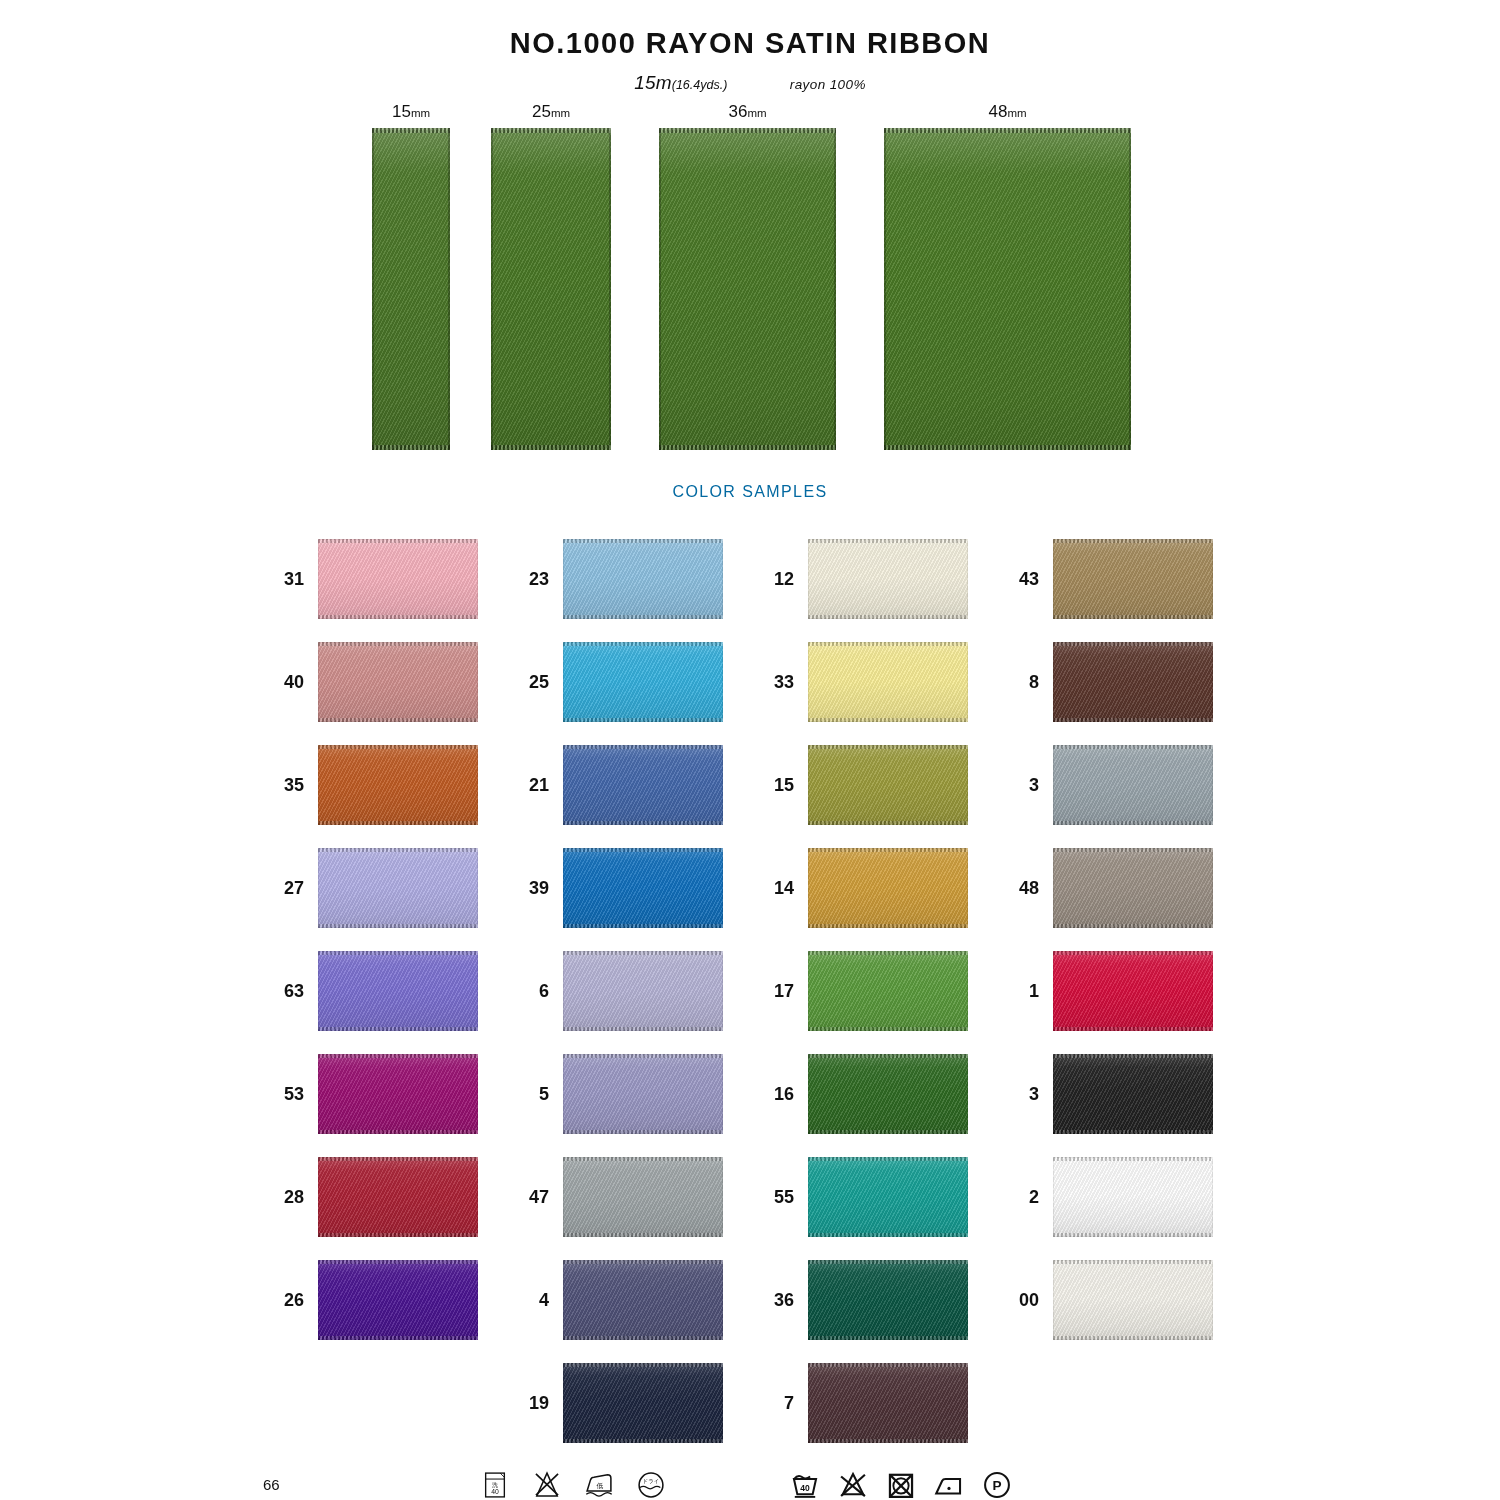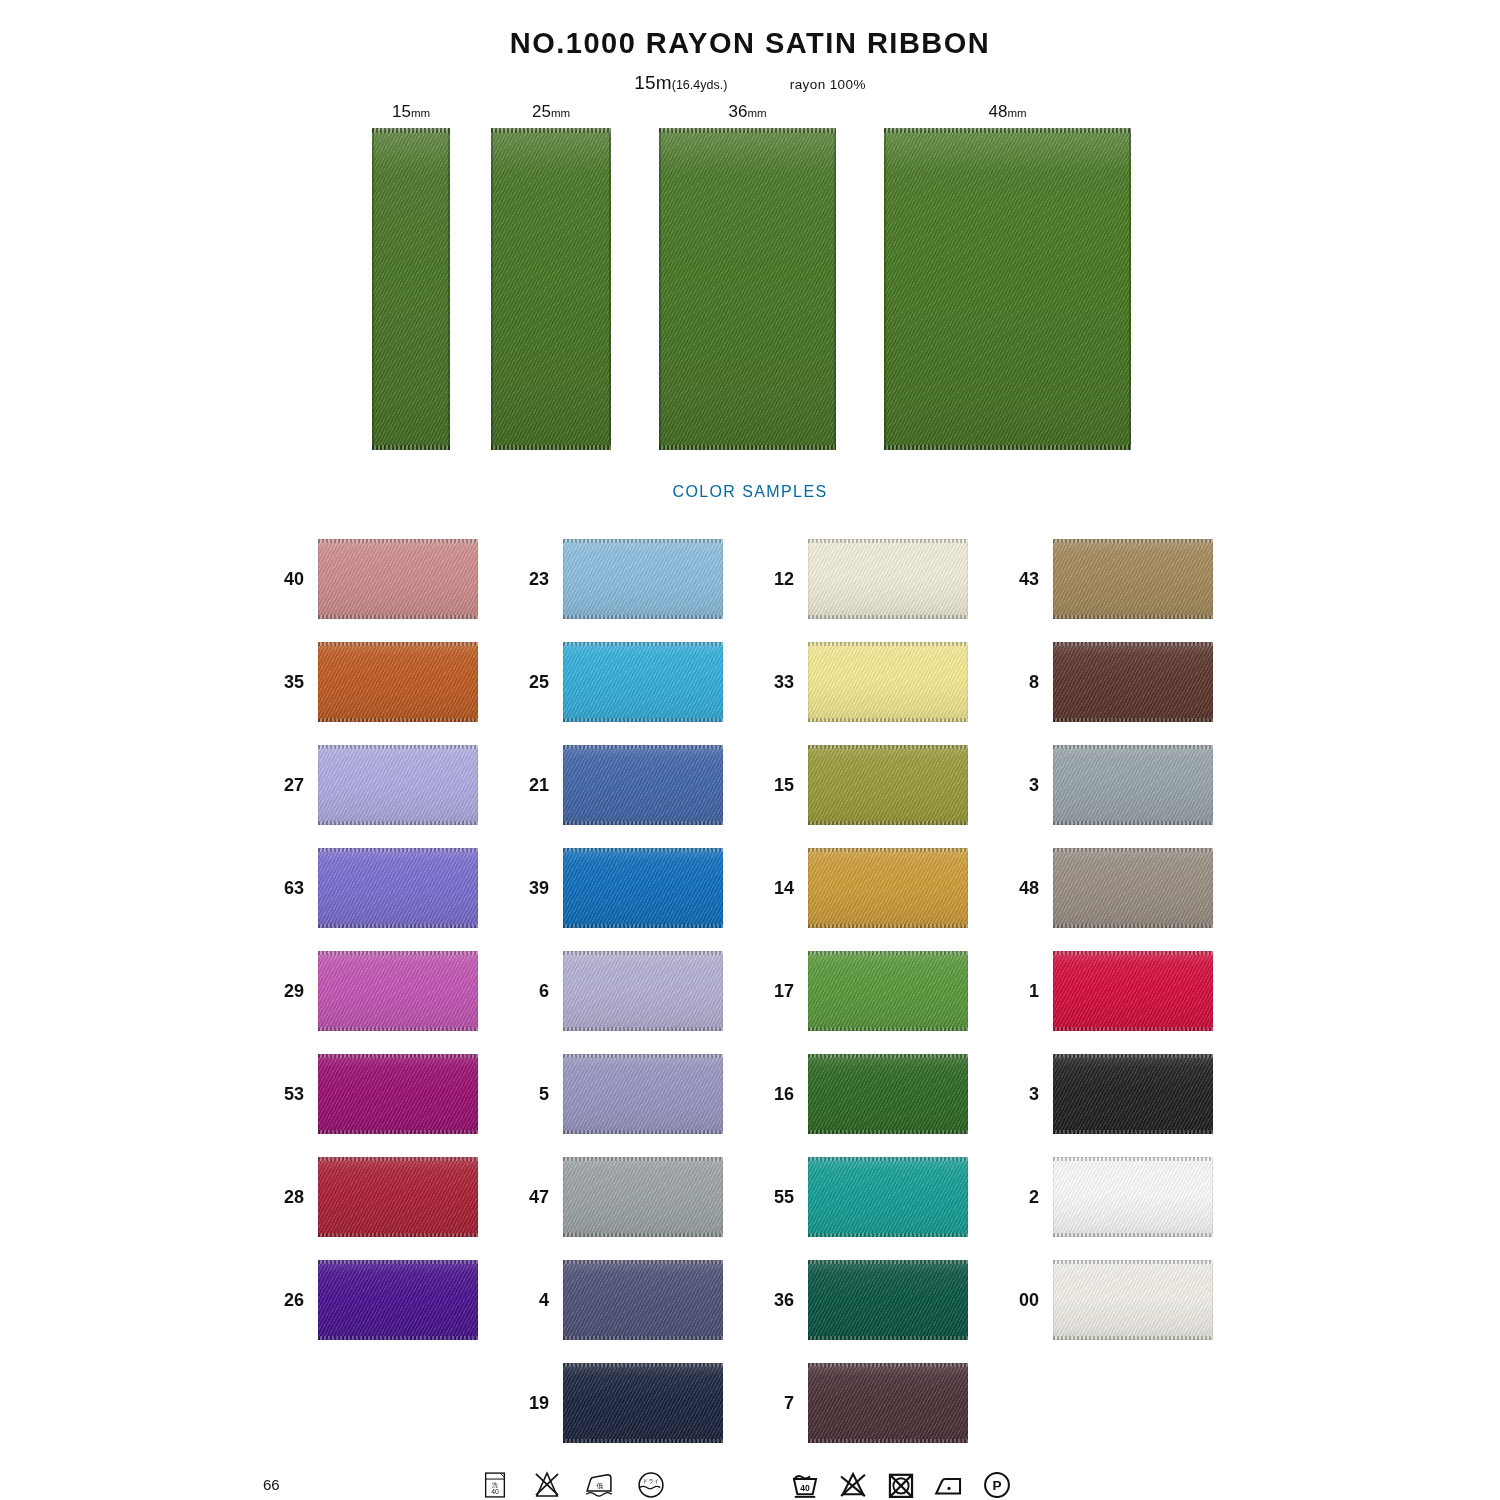--- a/index.html
+++ b/index.html
@@ -33,20 +33,21 @@
     color: #111;
   }
 
   .spec-row {
     position: absolute;
     top: 72px;
     left: 0;
     width: 1500px;
     text-align: center;
     white-space: nowrap;
+    font-style: italic;
   }
   .spec-length {
     font-size: 19px;
     color: #111;
     letter-spacing: 0.2px;
   }
   .spec-length .sub {
     font-size: 12.5px;
     letter-spacing: 0;
   }
@@ -250,38 +251,38 @@
       <div class="width-label"><span>48</span><span class="unit">mm</span></div>
       <div class="ribbon-v" id="rv3" style="--c: #4c7c27;"></div>
     </div>
   </div>
 
   <div class="samples-heading">COLOR  SAMPLES</div>
 
   <div class="grid">
     <div class="grid-col c0" id="col0">
         <div class="sw-row">
+          <div class="sw-num">31</div>
+          <div class="sw-chip" style="--c: #f5b0bc;"></div>
+        </div>
+        <div class="sw-row">
           <div class="sw-num">40</div>
           <div class="sw-chip" style="--c: #cf8f8d;"></div>
         </div>
         <div class="sw-row">
           <div class="sw-num">35</div>
           <div class="sw-chip" style="--c: #c05c24;"></div>
         </div>
         <div class="sw-row">
           <div class="sw-num">27</div>
           <div class="sw-chip" style="--c: #b0aee4;"></div>
         </div>
         <div class="sw-row">
           <div class="sw-num">63</div>
           <div class="sw-chip" style="--c: #7b70d1;"></div>
-        </div>
-        <div class="sw-row">
-          <div class="sw-num">29</div>
-          <div class="sw-chip" style="--c: #c457b5;"></div>
         </div>
         <div class="sw-row">
           <div class="sw-num">53</div>
           <div class="sw-chip" style="--c: #9b1173;"></div>
         </div>
         <div class="sw-row">
           <div class="sw-num">28</div>
           <div class="sw-chip" style="--c: #ac2236;"></div>
         </div>
         <div class="sw-row">

